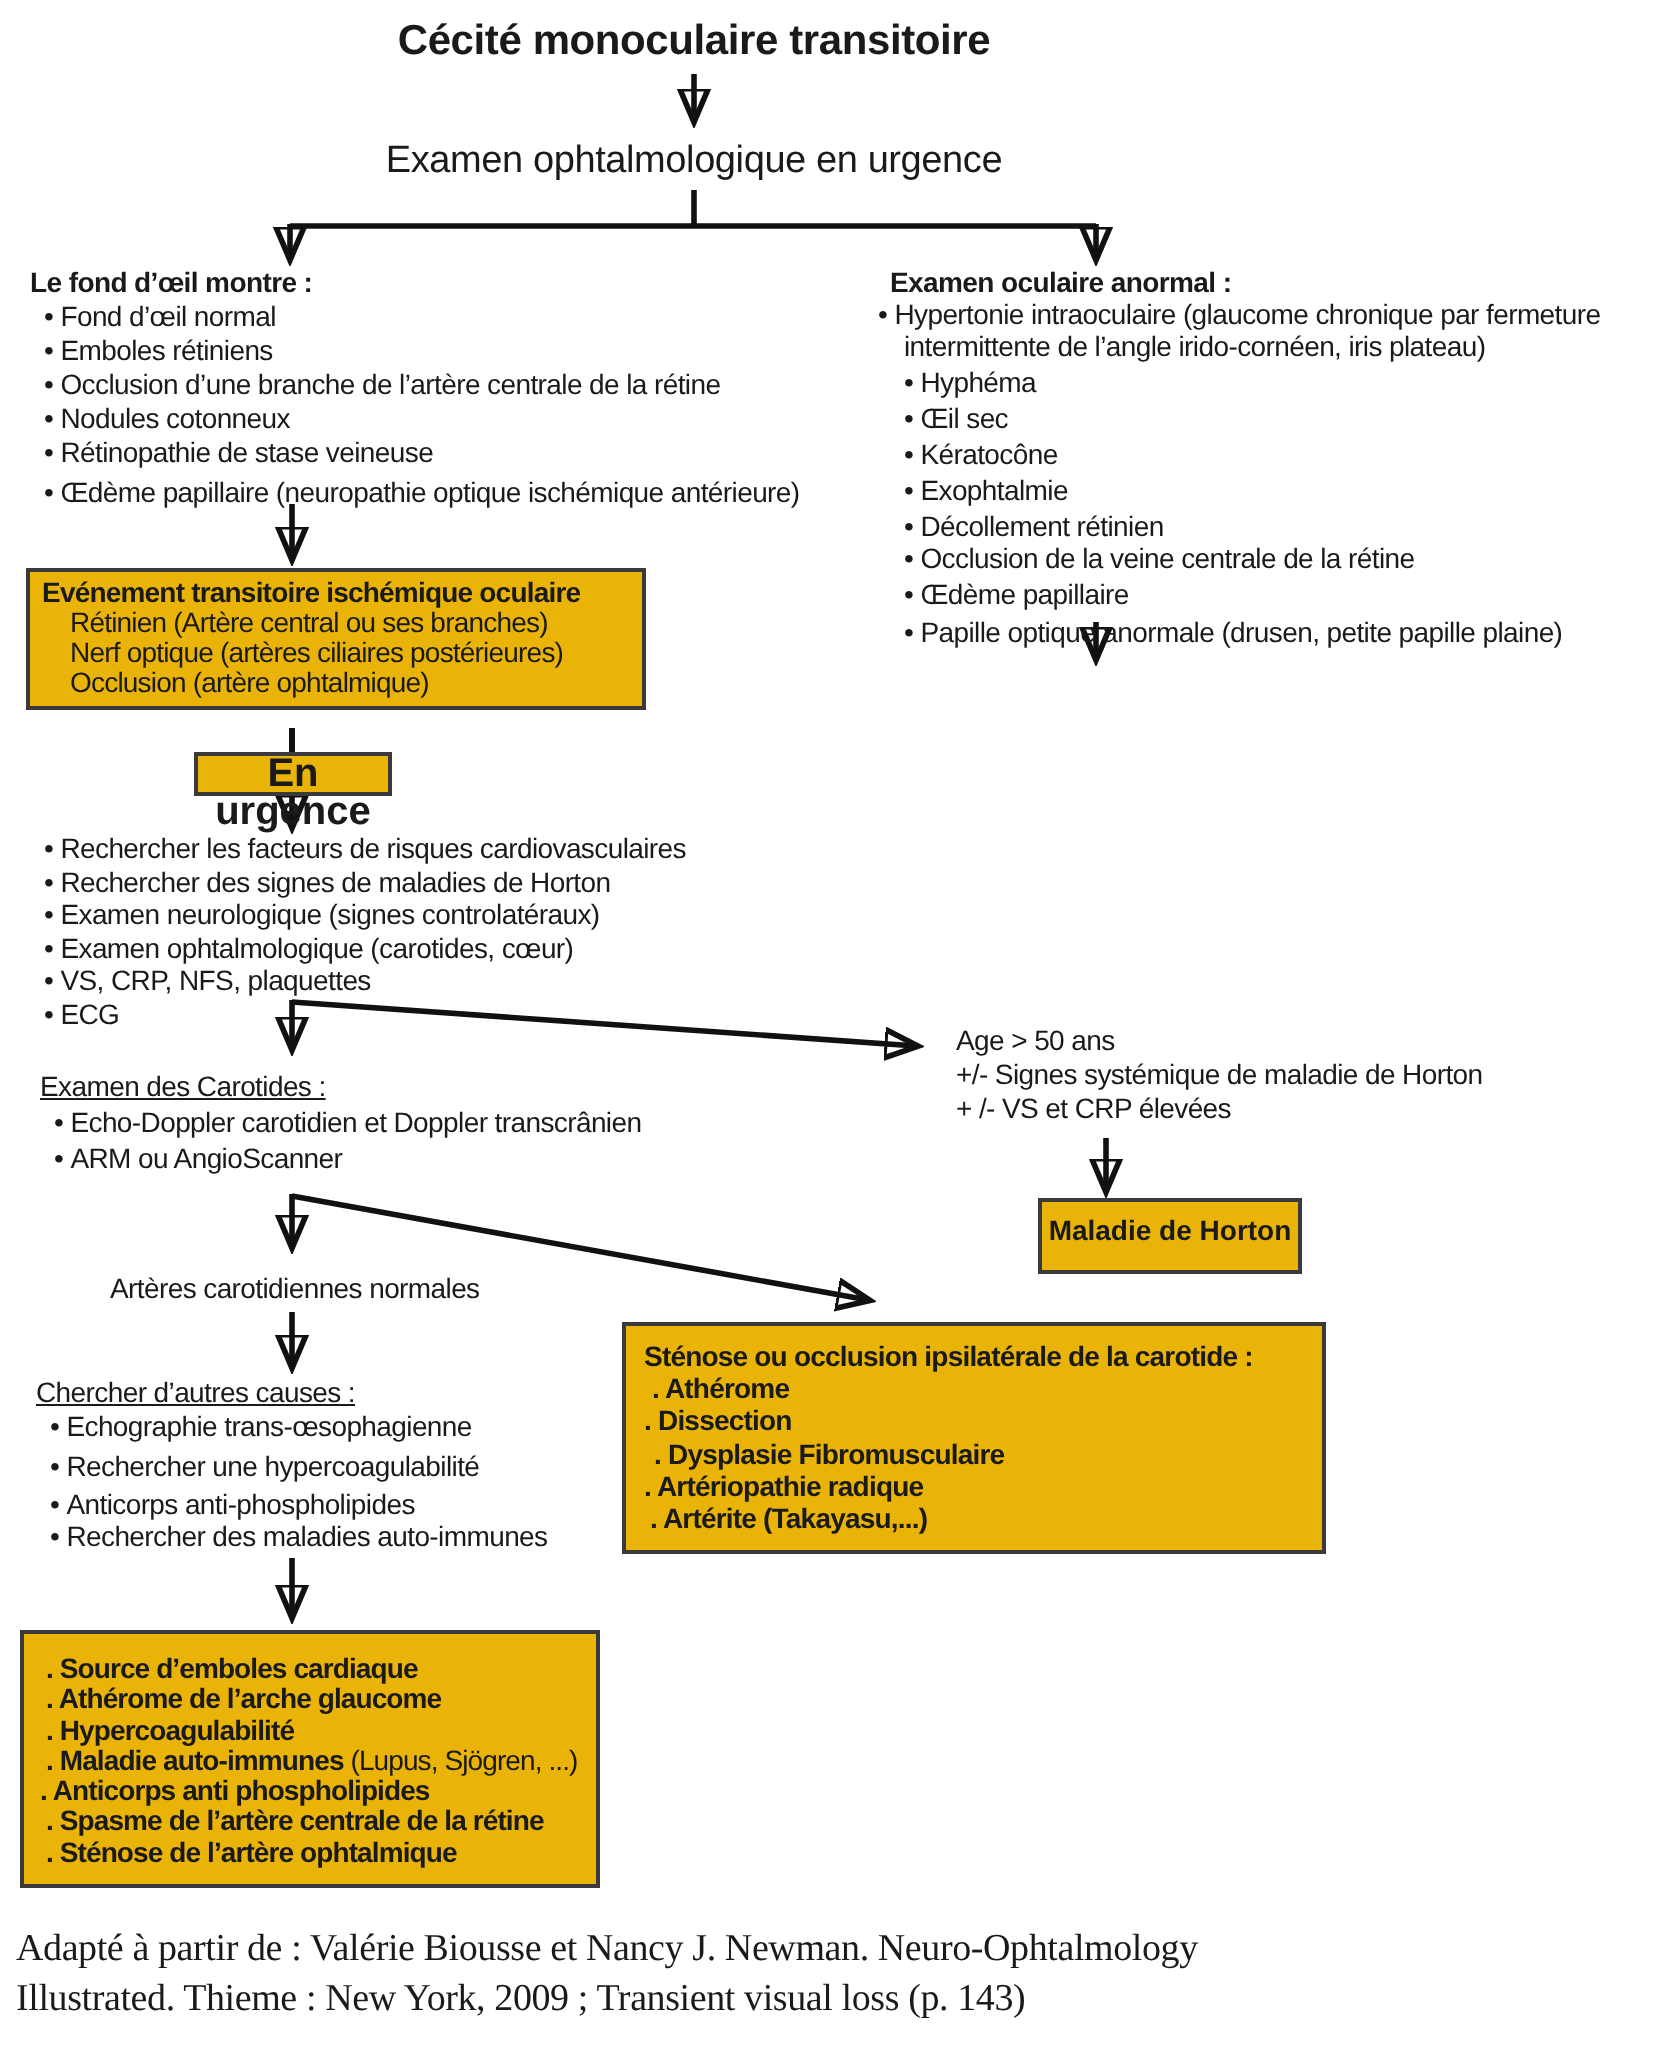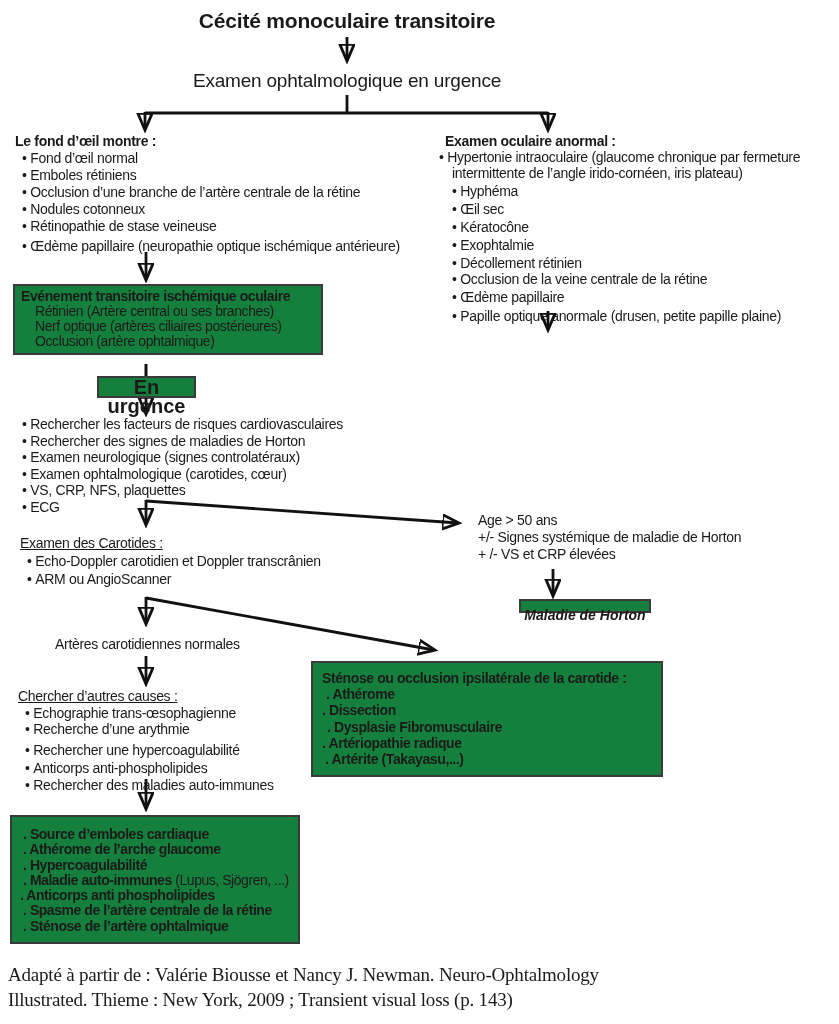--- a/index.html
+++ b/index.html
@@ -11,21 +11,21 @@
   .abs{position:absolute;}
   .txt{font-size:14px;line-height:17px;letter-spacing:-0.3px;}
   .bold{font-weight:bold;}
   .center{text-align:center;}
   .underline{text-decoration:underline;}
   ul.blist{list-style:none;margin:0;padding:0 0 0 7px;}
   ul.blist li{margin:0;padding:0;}
   ul.blist li::before{content:"\2022\00a0";}
   li.hang{padding-left:13px;text-indent:-13px;}
   ul.plain{list-style:none;margin:0;padding:0;}
-  .box{position:absolute;border:2px solid #3a3a3a;background:#15803d;box-sizing:border-box;}
+  .box{position:absolute;border:2px solid #3a3a3a;background:#eab308;box-sizing:border-box;}
   .title{font-size:21px;font-weight:bold;letter-spacing:-0.2px;}
   .exam{font-size:19px;letter-spacing:-0.2px;}
   .boxtxt{font-size:14px;line-height:15px;letter-spacing:-0.4px;}
   .serif{font-family:"Liberation Serif","DejaVu Serif",serif;font-size:19px;line-height:25px;letter-spacing:-0.2px;}
   svg.overlay{position:absolute;left:0;top:0;pointer-events:none;}
   svg.overlay path, svg.overlay line{stroke:#111;fill:none;}
 </style>
 </head>
 <body>
 
@@ -116,21 +116,21 @@
     <li>VS, CRP, NFS, plaquettes</li>
     <li>ECG</li>
   </ul>
 
   <div class="abs txt" style="left:478px;top:512px;width:350px;">
     <div>Age &gt; 50 ans</div>
     <div>+/- Signes systémique de maladie de Horton</div>
     <div>+ /- VS et CRP élevées</div>
   </div>
 
-  <div class="box bold center" style="left:519px;top:599px;width:132px;height:14px;line-height:28px;font-size:14px;font-style:italic;">Maladie de Horton</div>
+  <div class="box bold center" style="left:519px;top:599px;width:132px;height:38px;line-height:28px;font-size:14px;">Maladie de Horton</div>
 
   <div class="abs txt" style="left:20px;top:534px;width:360px;line-height:18px;">
     <div class="underline">Examen des Carotides :</div>
     <ul class="blist">
       <li>Echo-Doppler carotidien et Doppler transcrânien</li>
       <li>ARM ou AngioScanner</li>
     </ul>
   </div>
 
   <div class="abs txt" style="left:55px;top:636px;">Artères carotidiennes normales</div>
@@ -143,21 +143,20 @@
       <li style="padding-left:5px;">. Dysplasie Fibromusculaire</li>
       <li>. Artériopathie radique</li>
       <li style="padding-left:3px;">. Artérite (Takayasu,...)</li>
     </ul>
   </div>
 
   <div class="abs txt" style="left:18px;top:688px;width:300px;line-height:16.5px;">
     <div class="underline">Chercher d’autres causes :</div>
     <ul class="blist">
       <li>Echographie trans-œsophagienne</li>
-      <li>Recherche d’une arythmie</li>
       <li style="margin-top:4px;">Rechercher une hypercoagulabilité</li>
       <li style="margin-top:2px;">Anticorps anti-phospholipides</li>
       <li>Rechercher des maladies auto-immunes</li>
     </ul>
   </div>
 
   <div class="box boxtxt bold" style="left:10px;top:815px;width:290px;padding:10px 4px 8px 8px;line-height:15.3px;letter-spacing:-0.45px;">
     <ul class="plain">
       <li style="padding-left:3px;">. Source d’emboles cardiaque</li>
       <li style="padding-left:3px;">. Athérome de l’arche glaucome</li>

